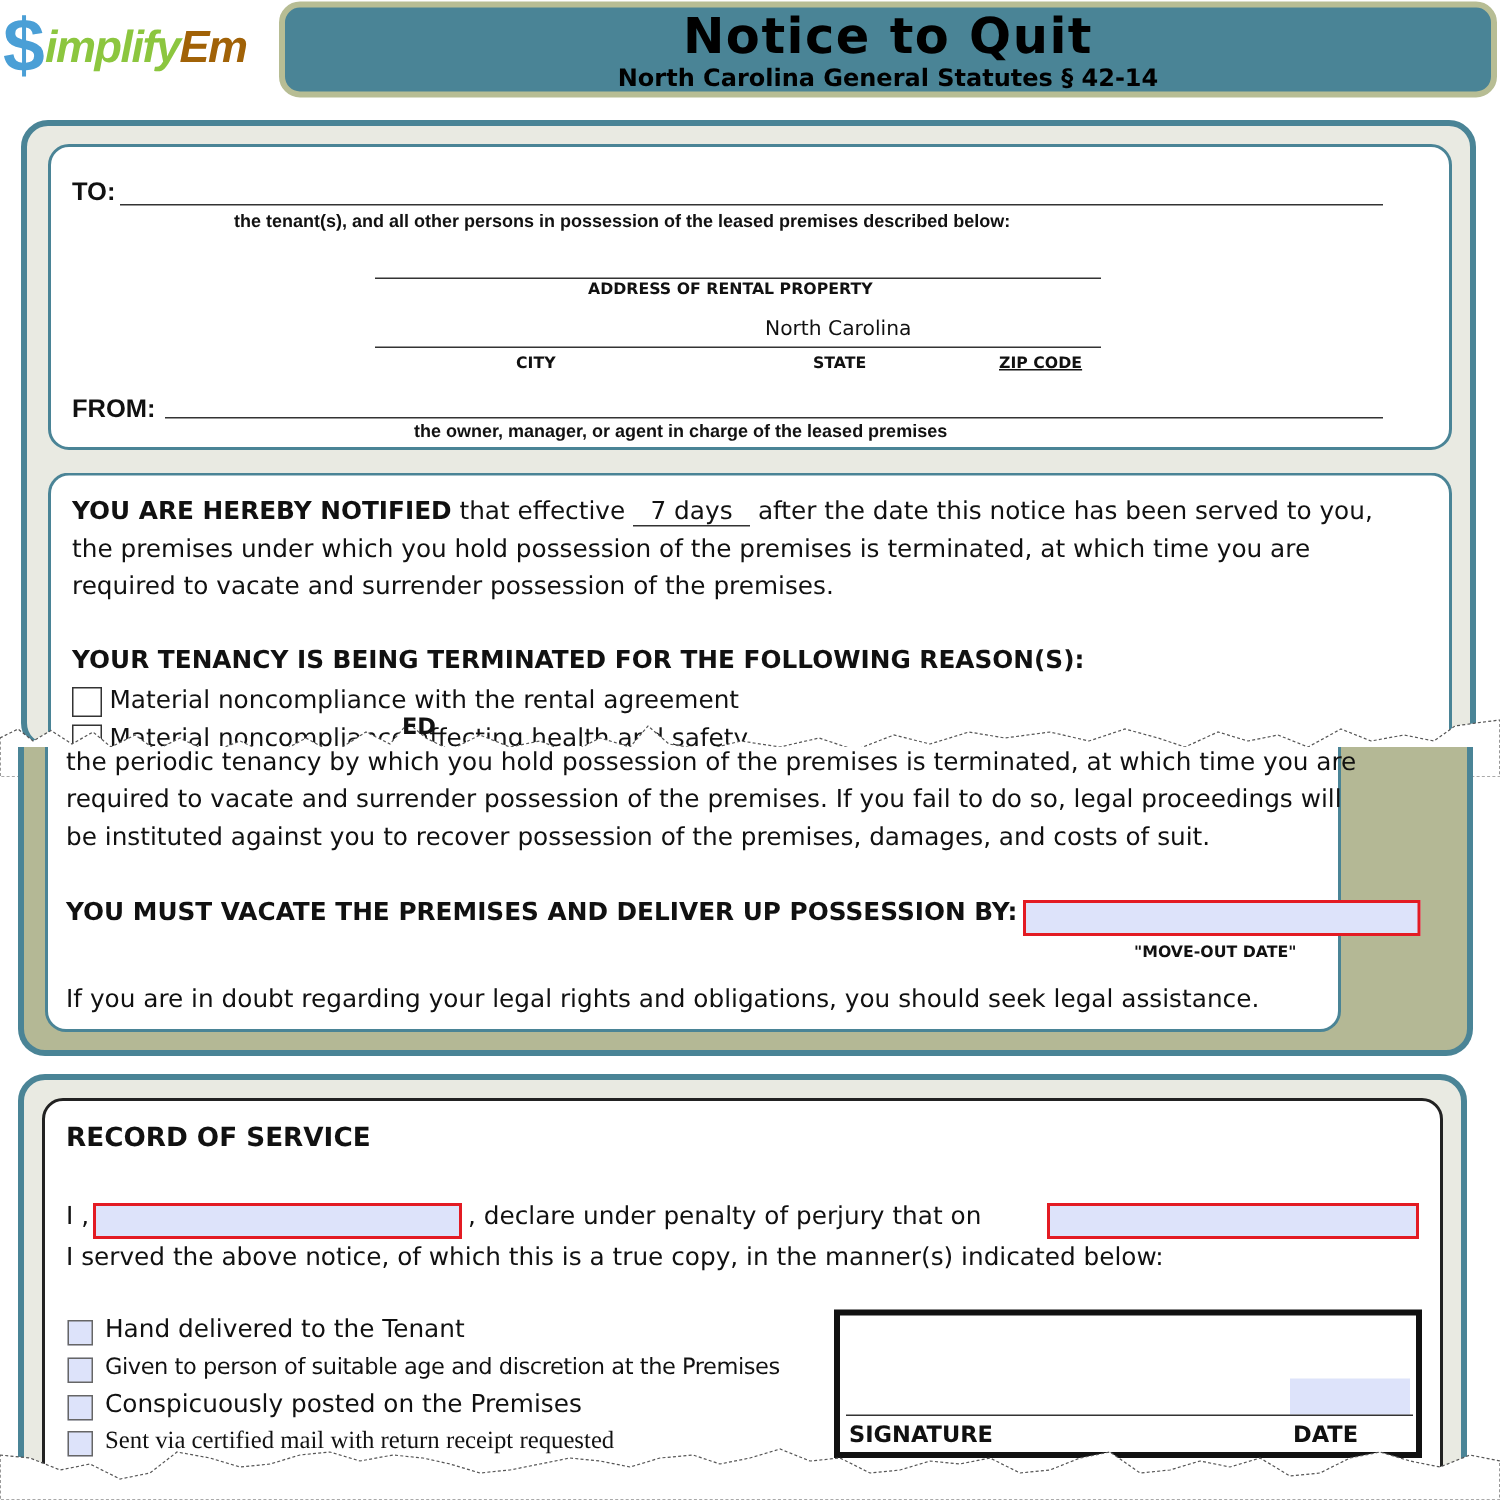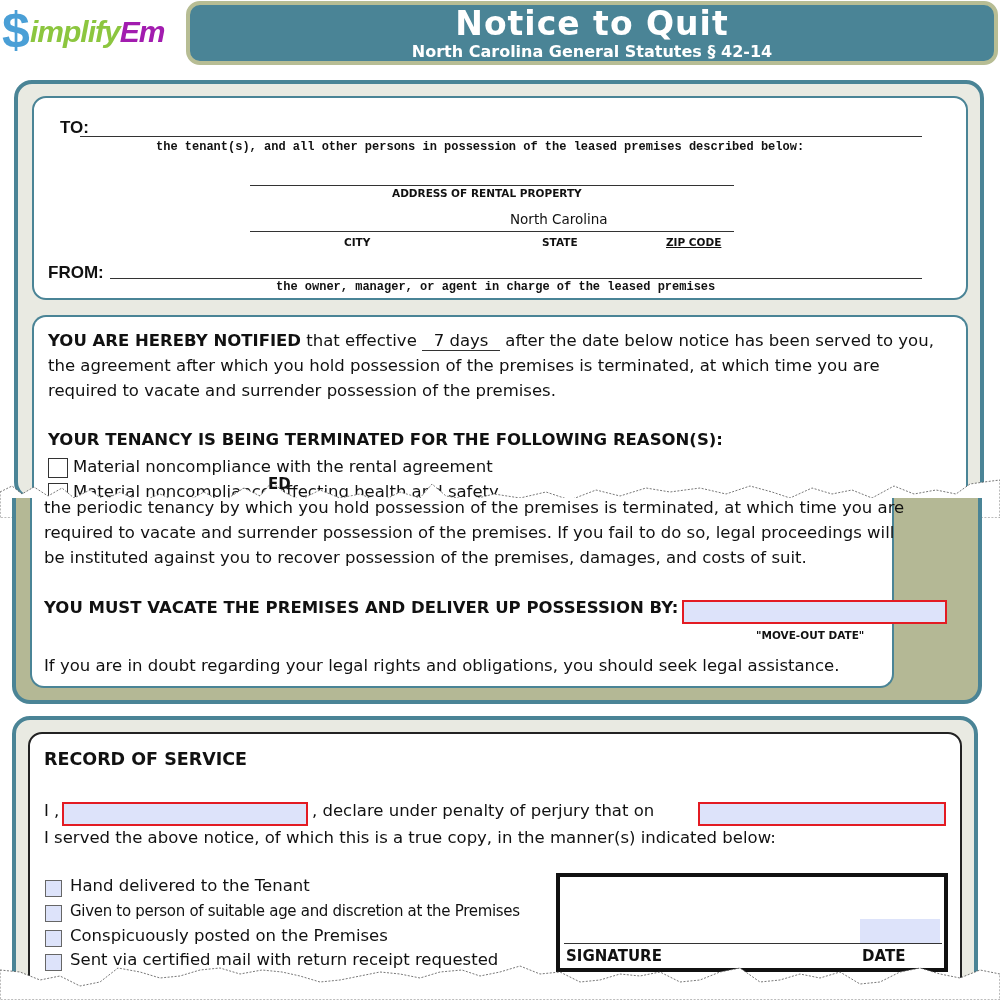--- a/index.html
+++ b/index.html
@@ -4,39 +4,39 @@
   <style>
     * { box-sizing: border-box; margin: 0; padding: 0; }
     html, body { width: 1000px; height: 1000px; background: #ffffff; overflow: hidden; }
     body { position: relative; font-family: "DejaVu Sans", sans-serif; color: #111; }
 
     
     .logo { position: absolute; left: 2px; top: 2px; width: 178px; height: 56px; }
     .logo .dollar { position: absolute; left: 0; top: 0; font-family: "Liberation Sans", sans-serif; font-weight: bold; font-size: 50px; line-height: 56px; color: #4a9fd6; }
     .logo .word { position: absolute; left: 28px; top: 12px; font-family: "Liberation Sans", sans-serif; font-weight: bold; font-style: italic; font-size: 30px; letter-spacing: -1px; line-height: 36px; }
     .logo .simplify { color: #8cc63f; }
-    .logo .em { color: #a21caf; }
+    .logo .em { color: #a16207; }
 
-    .title-bar { position: absolute; left: 186px; top: 1px; width: 812px; height: 64px; background: #4a8496; border: 4px solid #b7bd94; border-radius: 14px; text-align: center; color: #ffffff; }
+    .title-bar { position: absolute; left: 186px; top: 1px; width: 812px; height: 64px; background: #4a8496; border: 4px solid #b7bd94; border-radius: 14px; text-align: center; color: #000000; }
     .title-bar .title { font-family: "DejaVu Sans", sans-serif; font-weight: bold; font-size: 33px; line-height: 38px; letter-spacing: 1px; margin-top: 0; }
     .title-bar .subtitle { font-family: "DejaVu Sans", sans-serif; font-weight: bold; font-size: 16px; line-height: 18px; }
 
     
     .frame-outer { position: absolute; border: 4px solid #4a8496; border-radius: 18px; background: #e9eae2; }
     .frame-outer.olive { background: #b4b895; }
     .panel { position: absolute; background: #ffffff; border: 2px solid #4a8496; border-radius: 14px; }
     .panel.dark { border-color: #222; }
 
     .txt { position: absolute; white-space: nowrap; }
     .b { font-weight: bold; }
     .line { position: absolute; height: 1px; background: #333; }
 
     
     .lbl-big { font-family: "Liberation Sans", sans-serif; font-weight: bold; font-size: 17px; }
-    .lbl-small { font-family: Liberation Mono, monospace; font-weight: bold; font-size: 12px; }
+    .lbl-small { font-family: Liberation Sans, sans-serif; font-weight: bold; font-size: 12px; }
     .lbl-tiny { font-family: "DejaVu Sans", sans-serif; font-weight: bold; font-size: 10.5px; }
     .body-txt { font-family: "DejaVu Sans", sans-serif; font-size: 16.5px; }
     .body-bold { font-family: "DejaVu Sans", sans-serif; font-weight: bold; font-size: 16.5px; }
 
     .checkbox { position: absolute; width: 20px; height: 20px; border: 1px solid #333; background: #fff; }
     .checkbox.blue { width: 17px; height: 17px; background: #dde3fa; border-color: #666; }
 
     .field { position: absolute; background: #dde3fa; border: 2px solid #e31b23; }
     .field.plain { border: none; }
 
@@ -55,21 +55,21 @@
 </div>
 
 <div class="title-bar">
   <div class="title">Notice to Quit</div>
   <div class="subtitle">North Carolina General Statutes § 42-14</div>
 </div>
 
 <div class="frame-outer" style="left:14px; top:80px; width:970px; height:420px;"></div>
 
 <div class="panel" style="left:32px; top:96px; width:936px; height:204px;">
-  <span class="txt lbl-big" style="left:26px; top:20px;">TO:</span>
+  <span class="txt lbl-big" style="left:14px; top:20px;">TO:</span>
   <div class="line" style="left:46px; top:38px; width:842px;"></div>
   <span class="txt lbl-small" style="left:122px; top:42px;">the tenant(s),  and all other persons in possession of the leased premises described below:</span>
 
   <div class="line" style="left:216px; top:87px; width:484px;"></div>
   <span class="txt lbl-tiny" style="left:358px; top:89px;">ADDRESS OF RENTAL PROPERTY</span>
 
   <span class="txt" style="left:476px; top:113px; font-size:13.5px;text-align:center;">North Carolina</span>
   <div class="line" style="left:216px; top:133px; width:484px;"></div>
   <span class="txt lbl-tiny" style="left:310px; top:138px;">CITY</span>
   <span class="txt lbl-tiny" style="left:508px; top:138px;">STATE</span>
@@ -78,23 +78,23 @@
   <span class="txt lbl-big" style="left:14px; top:165px;">FROM:</span>
   <div class="line" style="left:76px; top:180px; width:812px;"></div>
   <span class="txt lbl-small" style="left:242px; top:182px;">the owner, manager, or agent in charge of the leased premises</span>
 </div>
 
 <div class="panel" style="left:32px; top:315px; width:936px; height:190px; border-bottom:none; border-radius:14px 14px 0 0;">
   <div class="txt body-txt" style="left:14px; top:14px;">
     <span class="b">YOU ARE HEREBY NOTIFIED</span>
     <span>that effective</span>
     <span style="display:inline-block; width:78px; text-align:center; border-bottom:1px solid #333;">7 days</span>
-    <span>after the date below notice has been served to you,</span>
+    <span>after the date this notice has been served to you,</span>
   </div>
-  <span class="txt body-txt" style="left:14px; top:39px;">the agreement after which you hold possession of the premises is terminated, at which time you are</span>
+  <span class="txt body-txt" style="left:14px; top:39px;">the premises under which you hold possession of the premises is terminated, at which time you are</span>
   <span class="txt body-txt" style="left:14px; top:64px;">required to vacate and surrender possession of the premises.</span>
 
   <span class="txt body-bold" style="left:14px; top:113px;">YOUR TENANCY IS BEING TERMINATED FOR THE FOLLOWING REASON(S):</span>
 
   <div class="checkbox" style="left:14px; top:141px;"></div>
   <span class="txt body-txt" style="left:39px; top:140px;">Material noncompliance with the rental agreement</span>
 
   <div class="checkbox" style="left:14px; top:166px;"></div>
   <span class="txt body-txt" style="left:39px; top:165px;">Material noncompliance affecting health and safety</span>
 </div>
@@ -131,21 +131,21 @@
   <div class="checkbox blue" style="left:15px; top:146px;"></div>
   <span class="txt body-txt" style="left:40px; top:142px; font-size:16.5px;">Hand delivered to the Tenant</span>
 
   <div class="checkbox blue" style="left:15px; top:171px;"></div>
   <span class="txt body-txt" style="left:40px; top:168px; font-size:15px; letter-spacing:-0.3px;">Given to person of suitable age and discretion at the Premises</span>
 
   <div class="checkbox blue" style="left:15px; top:196px;"></div>
   <span class="txt body-txt" style="left:40px; top:192px; font-size:16.5px;">Conspicuously posted on the Premises</span>
 
   <div class="checkbox blue" style="left:15px; top:220px;"></div>
-  <span class="txt body-txt" style="left:40px; top:216px; font-size:16.5px;">Sent via certified mail with return receipt requested</span>
+  <span class="txt body-txt" style="left:40px; top:216px; font-size:16.5px;font-family:Liberation Serif, serif;">Sent via certified mail with return receipt requested</span>
 </div>
 
 <div class="sig-box">
   <div style="position:absolute; left:4px; top:8px; width:296px; height:57px;"></div>
   <div class="field plain" style="left:300px; top:42px; width:80px; height:24px;"></div>
   <div class="line" style="left:4px; top:66px; width:378px;"></div>
   <span class="txt b" style="left:6px; top:70px; font-size:15px;">SIGNATURE</span>
   <span class="txt b" style="left:302px; top:70px; font-size:15px;">DATE</span>
 </div>
 

